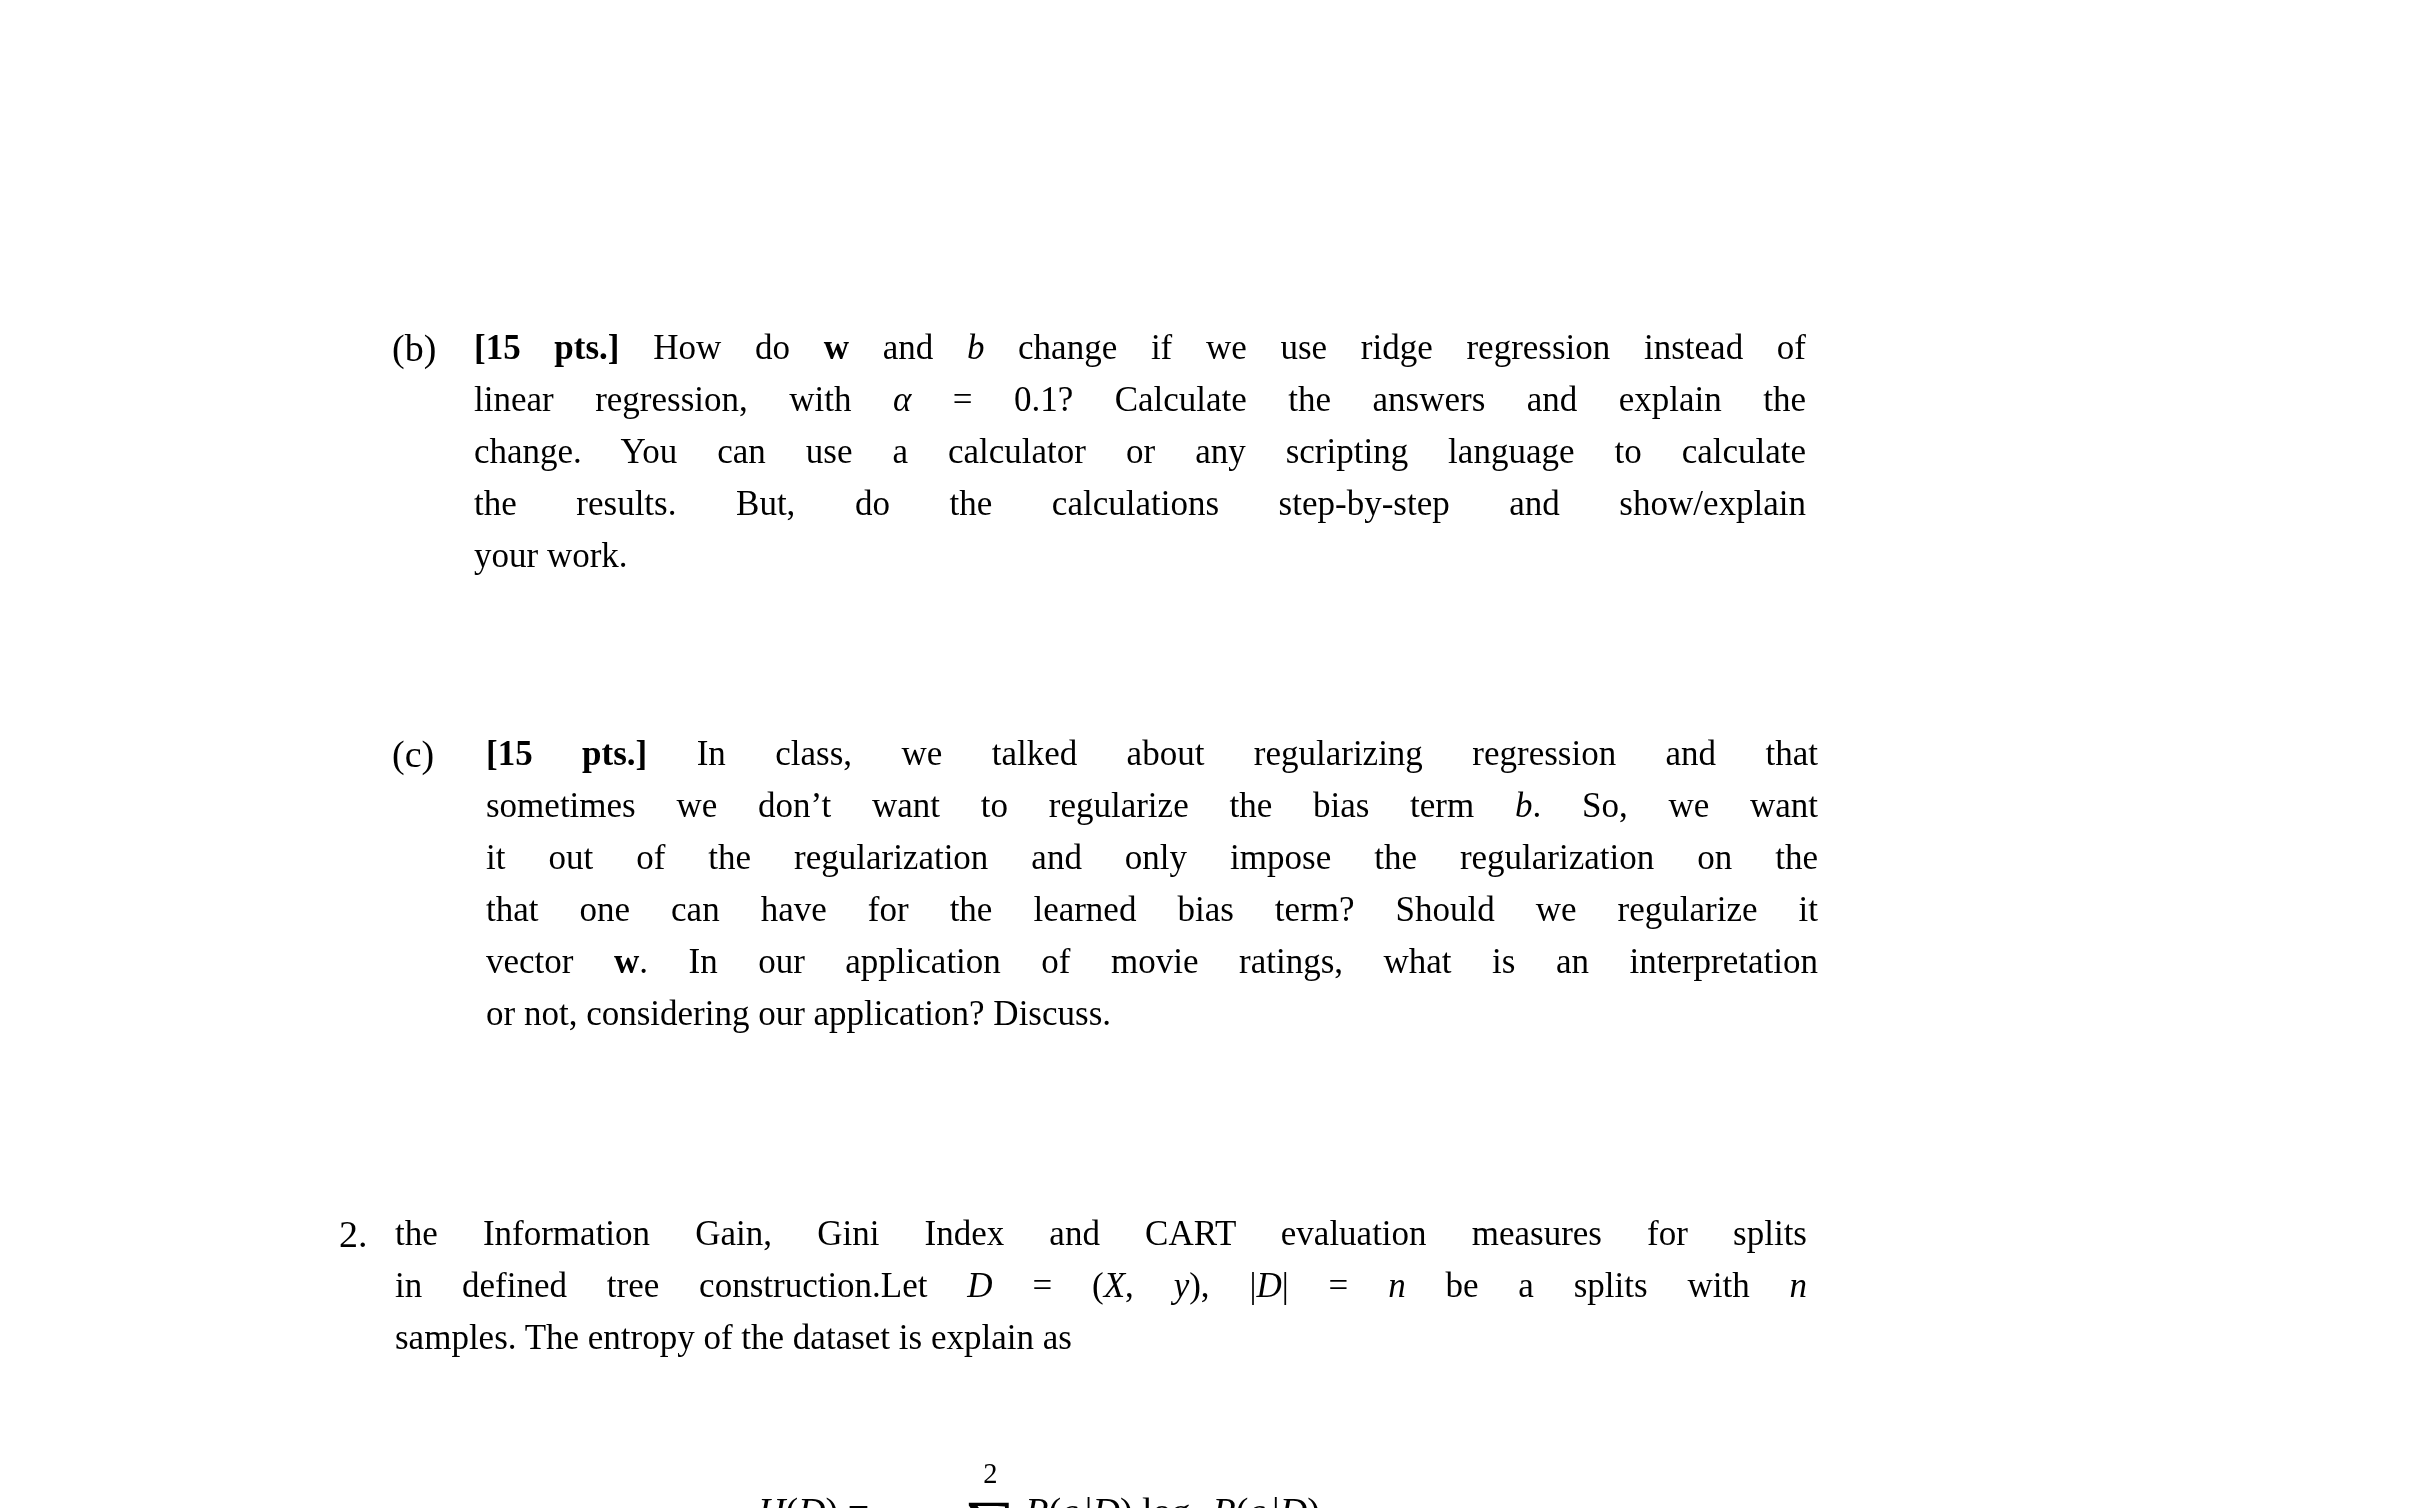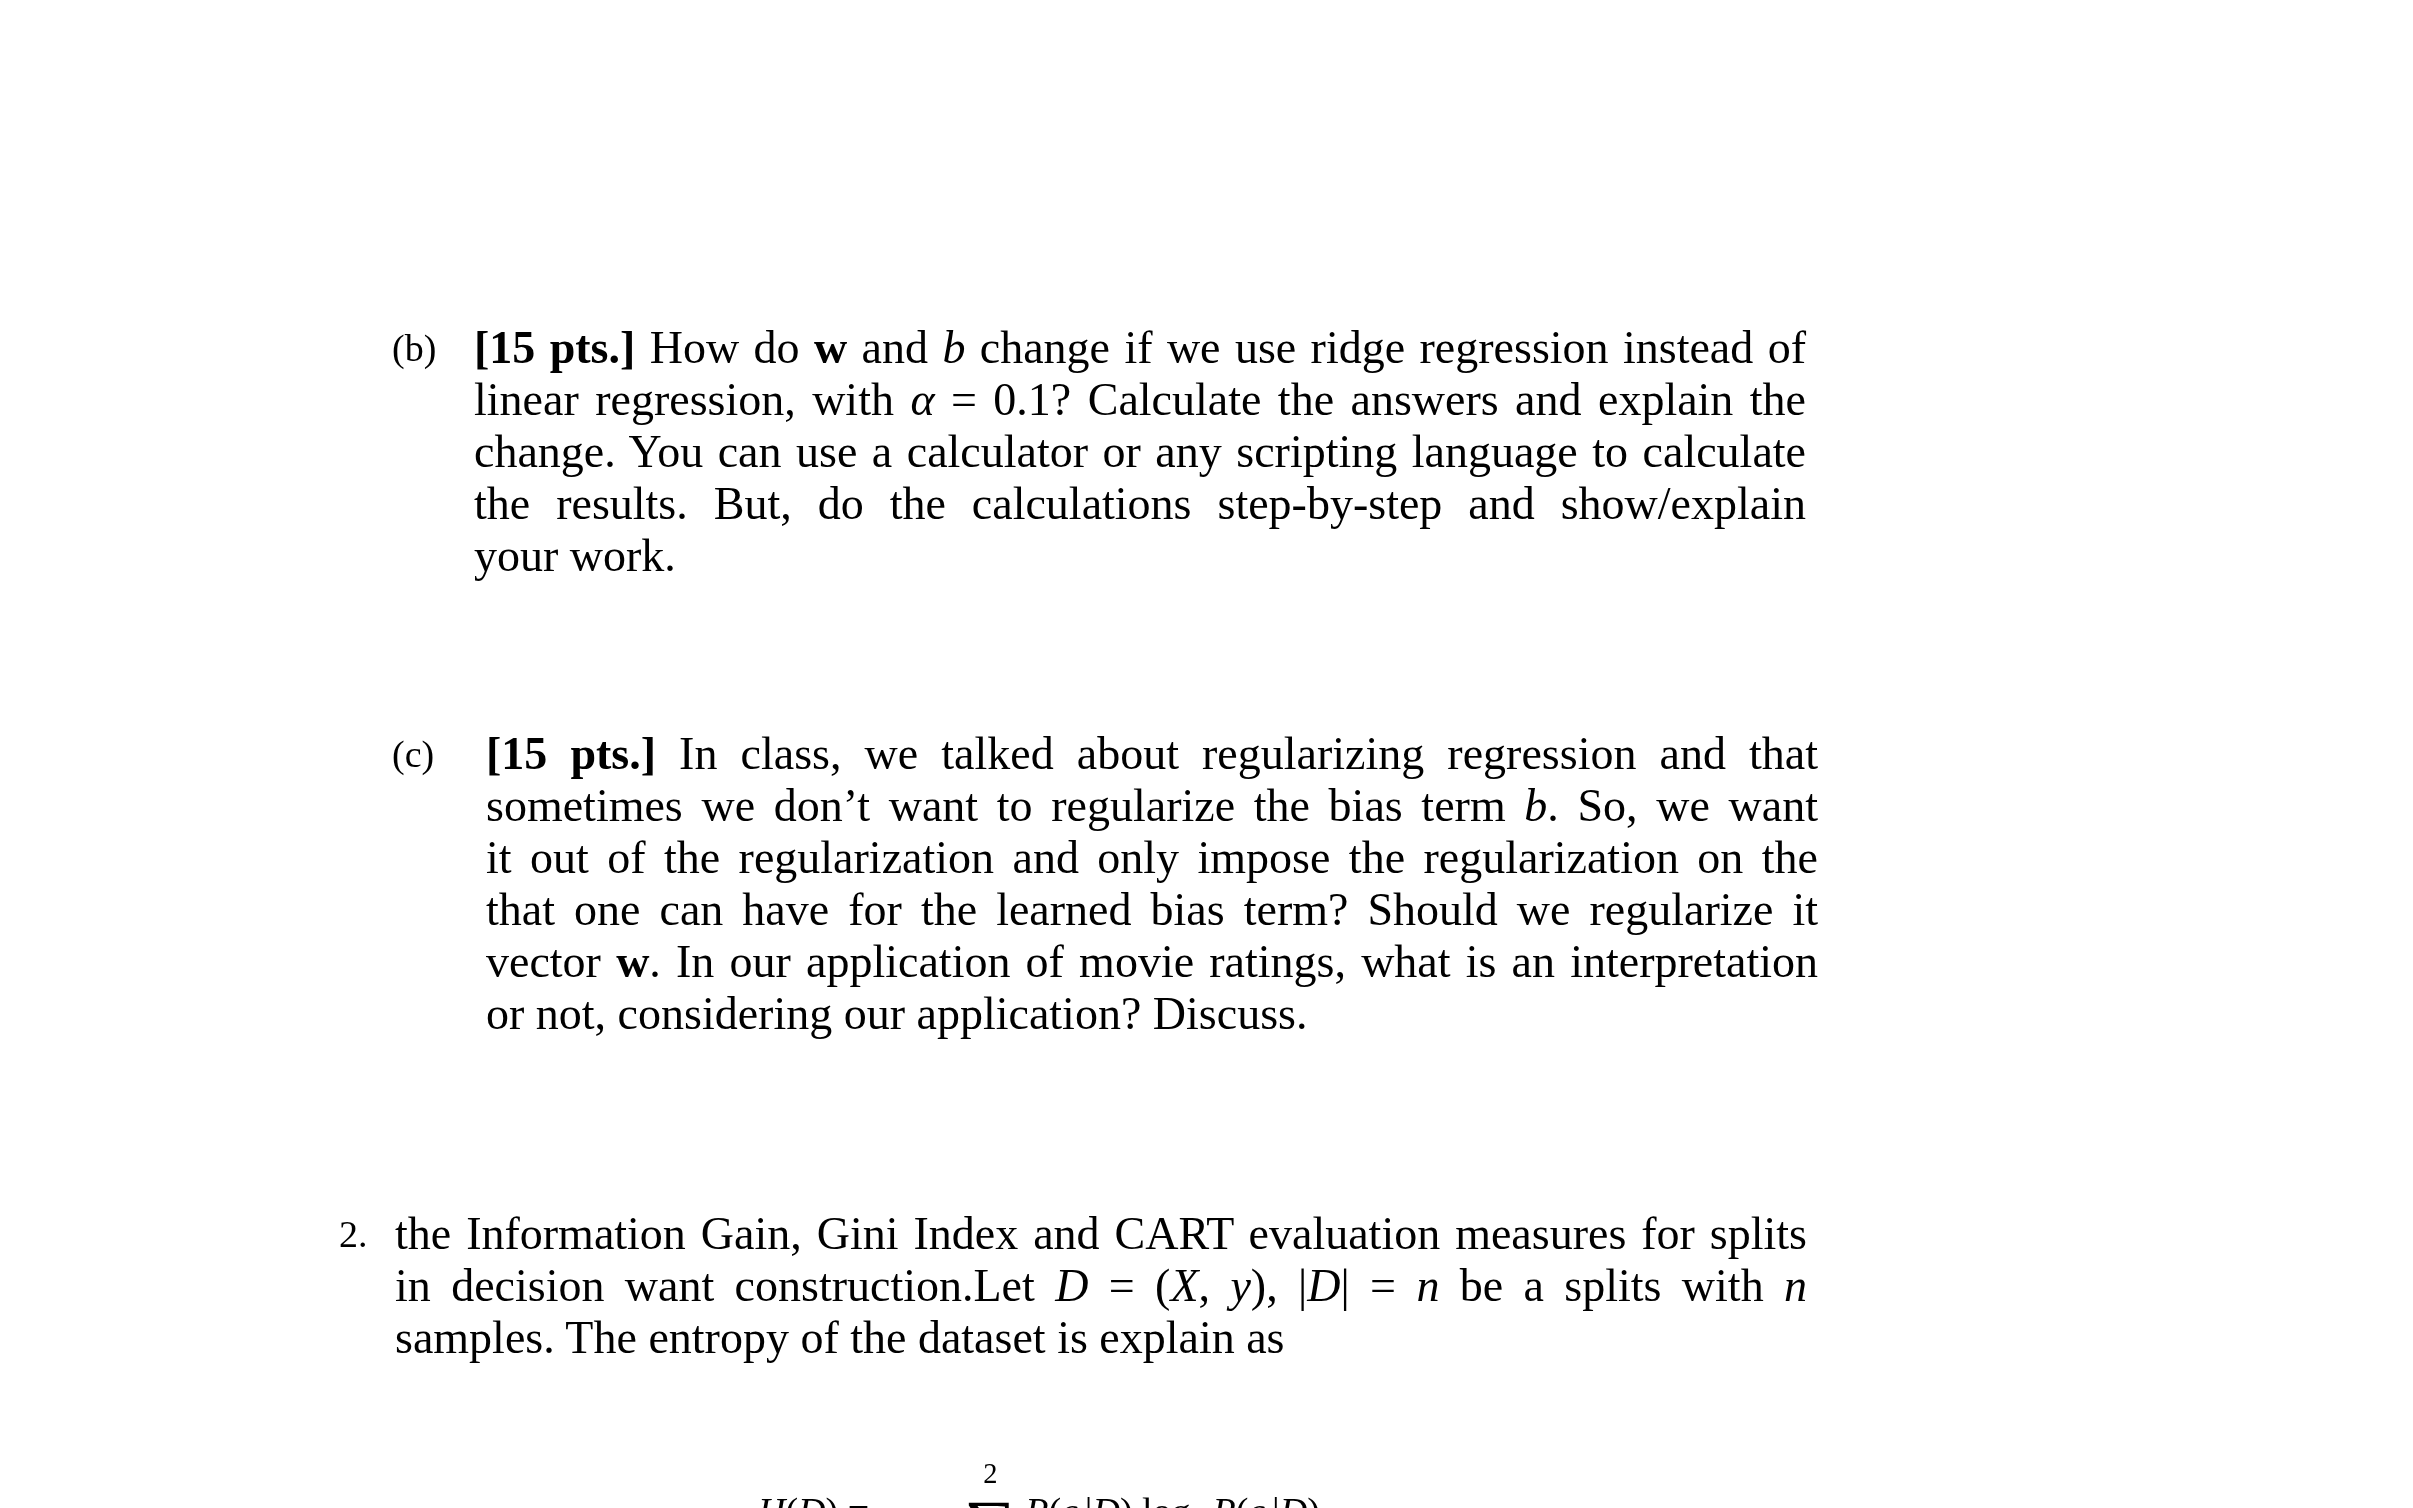--- a/index.html
+++ b/index.html
@@ -18,21 +18,21 @@
   }
   .page {
     position: absolute;
     left: 0; top: 0;
     width: 2413px;
     height: 1508px;
     background: #ffffff;
   }
   .para {
     position: absolute;
-    font-size: 46px;
+    font-size: 35px;
     line-height: 52px;
   }
   .item-label {
     position: absolute;
     font-size: 38px;
     line-height: 52px;
     white-space: nowrap;
   }
   .b-label   { left: 392px; top: 322px; }
   .b-para    { left: 474px; top: 322px; width: 1332px; }
@@ -111,21 +111,21 @@
       <div class="tex-line"><span>sometimes we don’t want to regularize the bias term </span><span class="ri">b</span><span>. So, we want</span></div>
       <div class="tex-line"><span>it out of the regularization and only impose the regularization on the</span></div>
       <div class="tex-line"><span>that one can have for the learned bias term? Should we regularize it</span></div>
       <div class="tex-line"><span>vector </span><span class="rb">w</span><span>. In our application of movie ratings, what is an interpretation</span></div>
       <div class="tex-line tex-line-last"><span>or not, considering our application? Discuss.</span></div>
     </div>
 
   <div class="item-label d2-label">2.</div>
   <div class="para d2-para">
       <div class="tex-line"><span>the Information Gain, Gini Index and CART evaluation measures for splits</span></div>
-      <div class="tex-line"><span>in decision want construction.Let </span><span class="ri">D</span><span> = (</span><span class="ri">X</span><span>, </span><span class="ri">y</span><span>), |</span><span class="ri">D</span><span>| = </span><span class="ri">n</span><span> be a splits with </span><span class="ri">n</span></div>
+      <div class="tex-line"><span>in defined tree construction.Let </span><span class="ri">D</span><span> = (</span><span class="ri">X</span><span>, </span><span class="ri">y</span><span>), |</span><span class="ri">D</span><span>| = </span><span class="ri">n</span><span> be a splits with </span><span class="ri">n</span></div>
       <div class="tex-line tex-line-last"><span>samples. The entropy of the dataset is explain as</span></div>
     </div>
 
   <div class="formula">
     <span class="f-side f-lhs"><span class="ri">H</span><span>(</span><span class="ri">D</span><span>) = −</span></span>
     <span class="f-sum">
       <span class="f-sup">2</span>
       <span class="f-sigma">∑</span>
     </span>
     <span class="f-side f-rhs"><span class="ri">P</span><span>(</span><span class="ri">c</span><span class="ri rsub">i</span><span>|</span><span class="ri">D</span><span>) log</span><span class="rsub">2</span><span> </span><span class="ri">P</span><span>(</span><span class="ri">c</span><span class="ri rsub">i</span><span>|</span><span class="ri">D</span><span>)</span></span>

